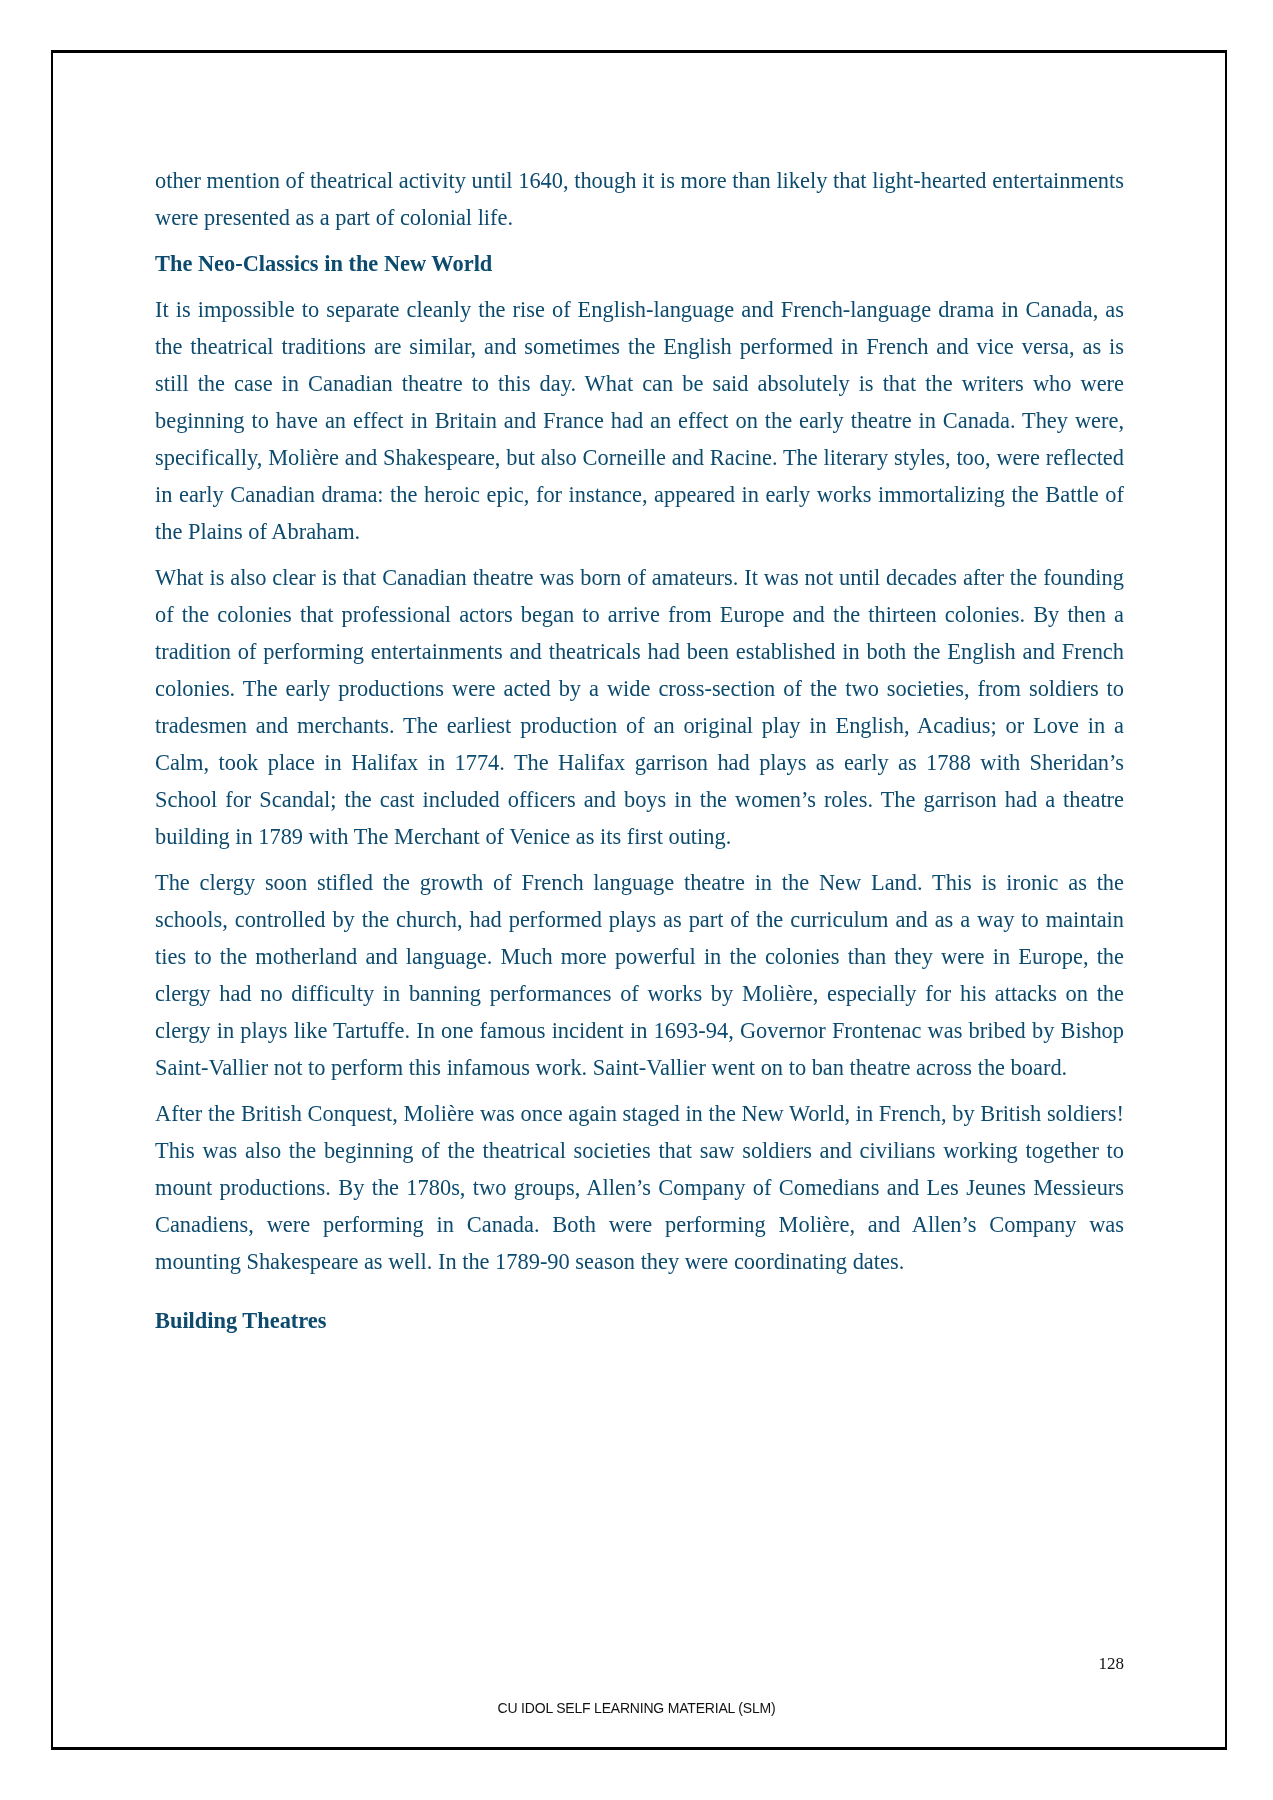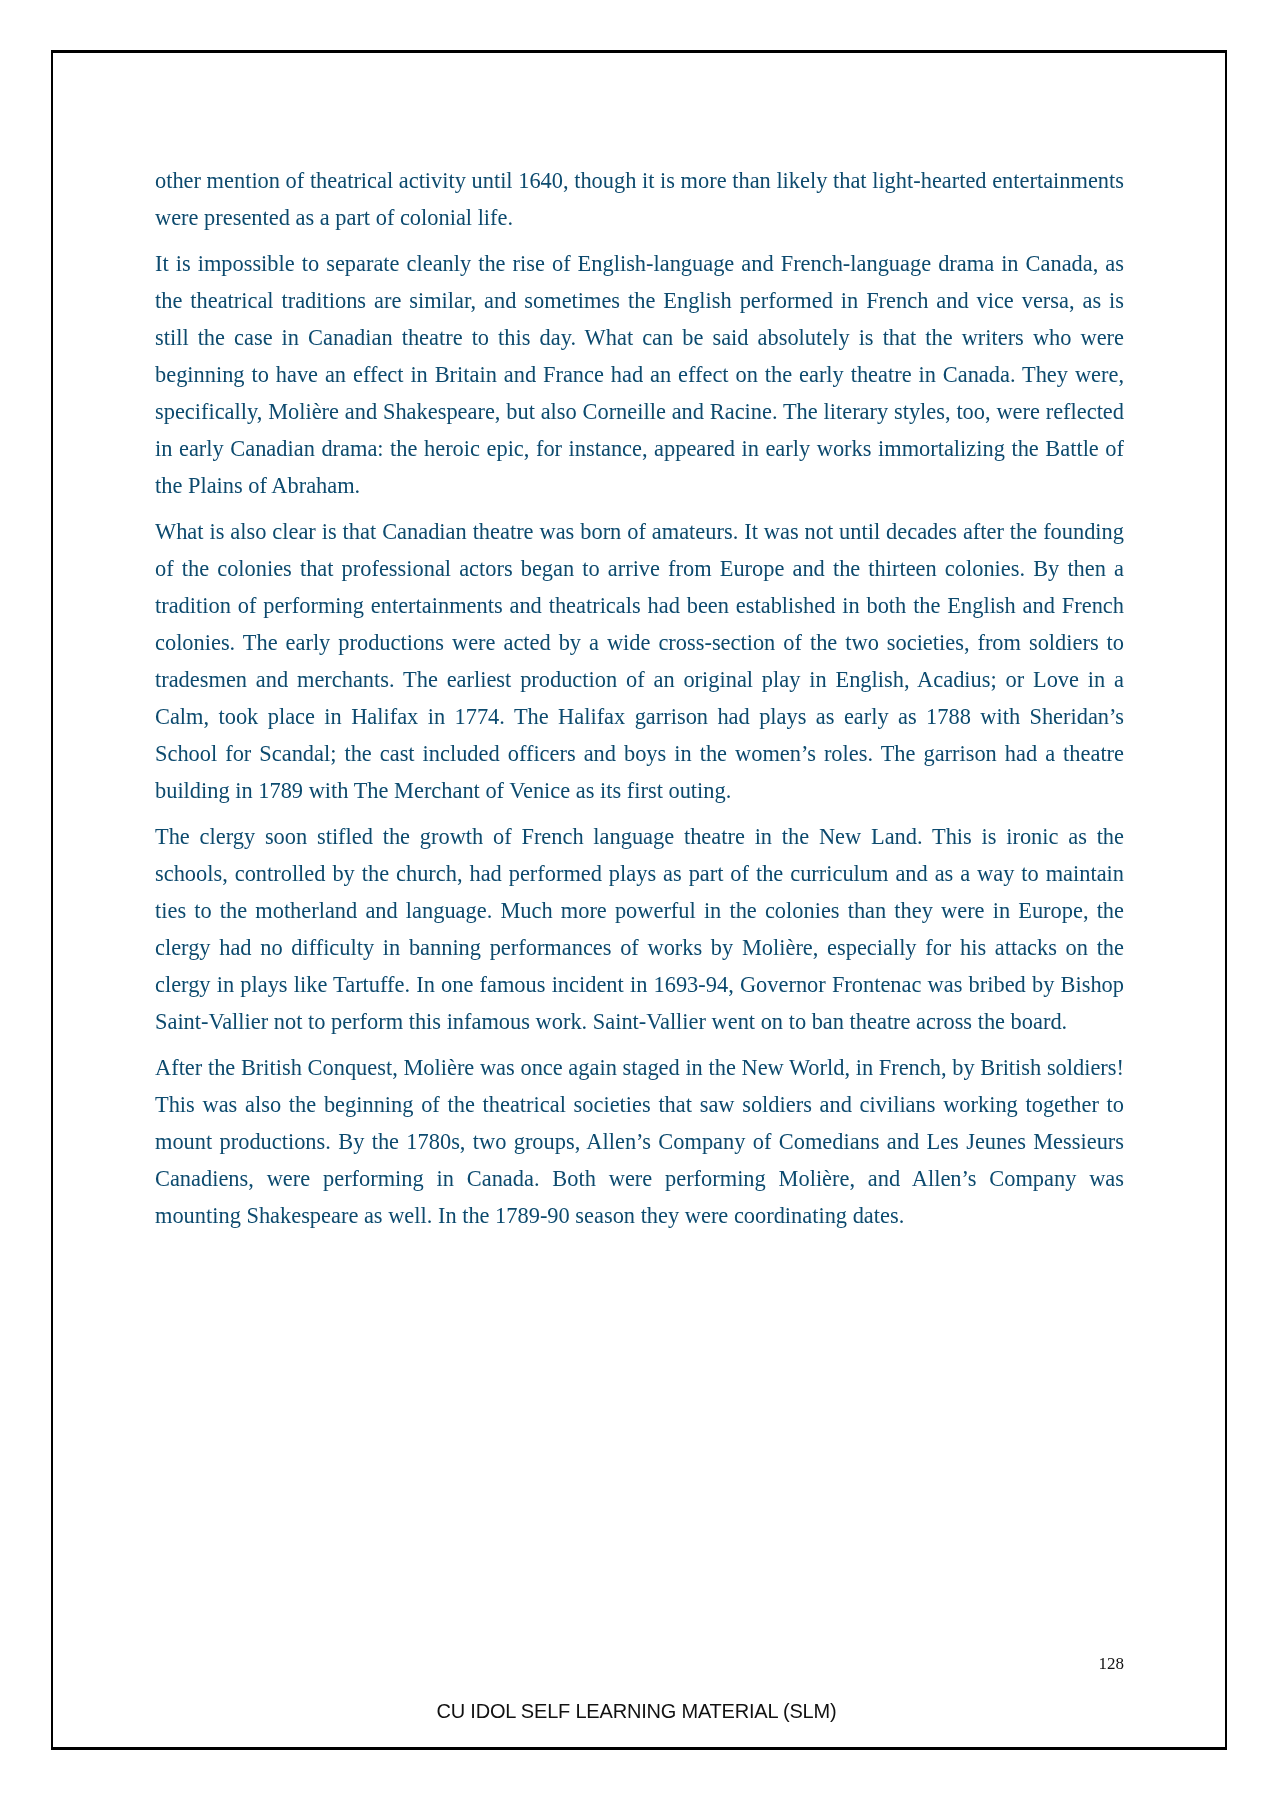--- a/index.html
+++ b/index.html
@@ -18,31 +18,33 @@
   .content h3 {
     margin: 0 0 9px 0; font-size: 22.4px; font-weight: bold; line-height: 37px;
   }
   .content h3.spaced { margin-top: 22px; }
   .page-number {
     position: absolute; left: 1060px; top: 1654px; width: 64px; text-align: right;
     font-family: "Liberation Serif", serif; font-size: 17px; color: #111;
   }
   .footer {
     position: absolute; left: 0; width: 1273px; top: 1700px; text-align: center;
-    font-family: "Liberation Sans", sans-serif; font-size: 20px; color: #111;
+    font-family: "Liberation Sans", sans-serif; font-size: 14px; color: #111;
     letter-spacing: -0.2px;
   }
 </style>
 </head>
 <body>
 
 <div class="frame"></div>
 
 <div class="content">
   <p>other mention of theatrical activity until 1640, though it is more than likely that light-hearted entertainments were presented as a part of colonial life.</p>
+  <h3>The Neo-Classics in the New World</h3>
   <p>It is impossible to separate cleanly the rise of English-language and French-language drama in Canada, as the theatrical traditions are similar, and sometimes the English performed in French and vice versa, as is still the case in Canadian theatre to this day. What can be said absolutely is that the writers who were beginning to have an effect in Britain and France had an effect on the early theatre in Canada. They were, specifically, Molière and Shakespeare, but also Corneille and Racine. The literary styles, too, were reflected in early Canadian drama: the heroic epic, for instance, appeared in early works immortalizing the Battle of the Plains of Abraham.</p>
   <p>What is also clear is that Canadian theatre was born of amateurs. It was not until decades after the founding of the colonies that professional actors began to arrive from Europe and the thirteen colonies. By then a tradition of performing entertainments and theatricals had been established in both the English and French colonies. The early productions were acted by a wide cross-section of the two societies, from soldiers to tradesmen and merchants. The earliest production of an original play in English, Acadius; or Love in a Calm, took place in Halifax in 1774. The Halifax garrison had plays as early as 1788 with Sheridan’s School for Scandal; the cast included officers and boys in the women’s roles. The garrison had a theatre building in 1789 with The Merchant of Venice as its first outing.</p>
   <p>The clergy soon stifled the growth of French language theatre in the New Land. This is ironic as the schools, controlled by the church, had performed plays as part of the curriculum and as a way to maintain ties to the motherland and language. Much more powerful in the colonies than they were in Europe, the clergy had no difficulty in banning performances of works by Molière, especially for his attacks on the clergy in plays like Tartuffe. In one famous incident in 1693-94, Governor Frontenac was bribed by Bishop Saint-Vallier not to perform this infamous work. Saint-Vallier went on to ban theatre across the board.</p>
   <p>After the British Conquest, Molière was once again staged in the New World, in French, by British soldiers! This was also the beginning of the theatrical societies that saw soldiers and civilians working together to mount productions. By the 1780s, two groups, Allen’s Company of Comedians and Les Jeunes Messieurs Canadiens, were performing in Canada. Both were performing Molière, and Allen’s Company was mounting Shakespeare as well. In the 1789-90 season they were coordinating dates.</p>
+  <h3 class="spaced">Building Theatres</h3>
 </div>
 
 <div class="page-number">128</div>
 <div class="footer">CU IDOL SELF LEARNING MATERIAL (SLM)</div>
 
 </body></html>

